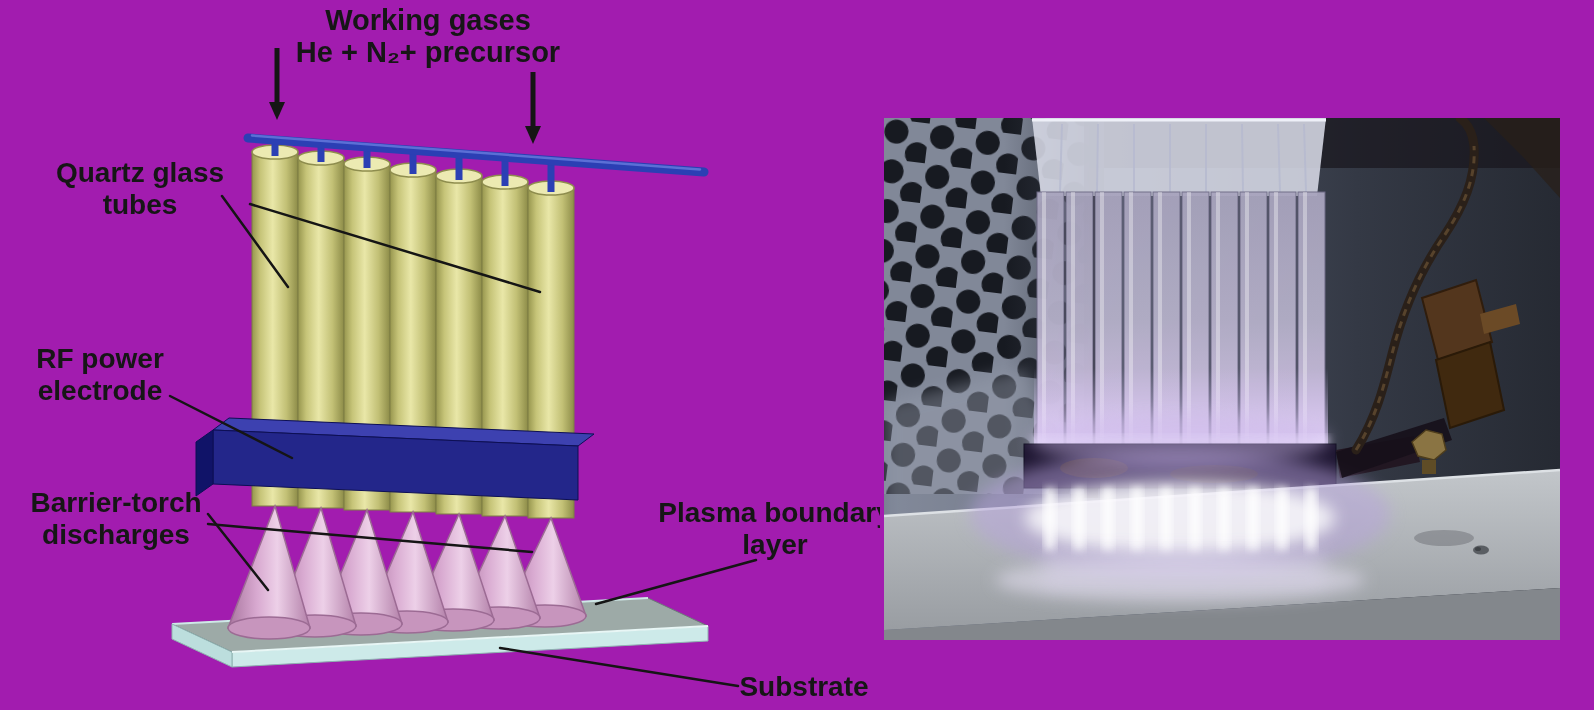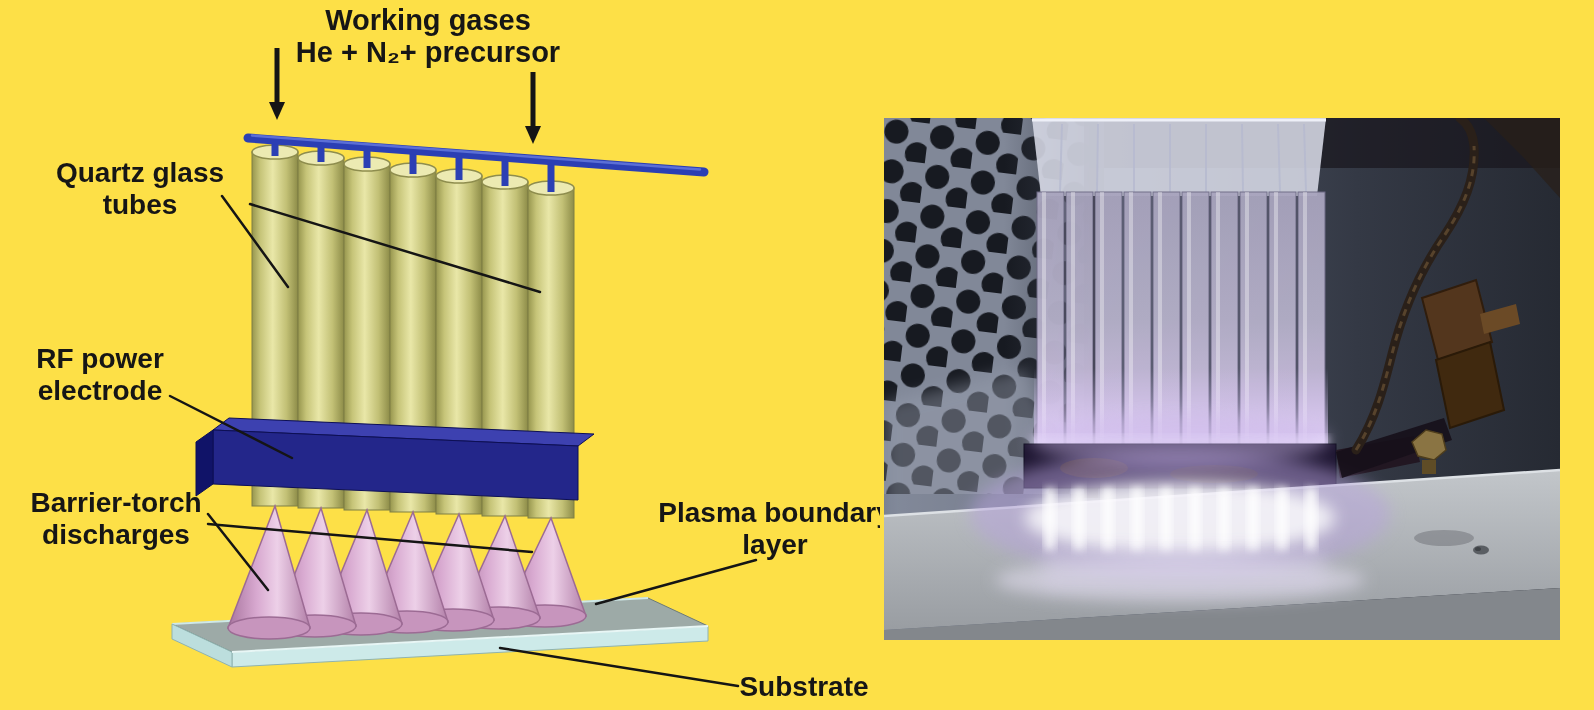--- a/index.html
+++ b/index.html
@@ -1,17 +1,17 @@
 <!DOCTYPE html>
 <html><head>
 <meta charset="utf-8">
 <style>
   * { margin:0; padding:0; box-sizing:border-box; }
   html,body { background:#ffffff; font-family:"Liberation Sans", sans-serif; }
-  .canvas { position:relative; width:1594px; height:710px; background:#fde047; overflow:hidden; }
+  .canvas { position:relative; width:1594px; height:710px; background:#a21caf; overflow:hidden; }
   .diagram-svg { position:absolute; left:0; top:0; }
   .photo-svg { position:absolute; left:884px; top:118px; }
   svg text { font-family:"Liberation Sans", sans-serif; font-weight:700; fill:#161616; }
   .lbl { font-size:28px; }
   .lbl-top { font-size:29px; }
 </style>
 </head>
 <body>
 
 <div class="canvas">

